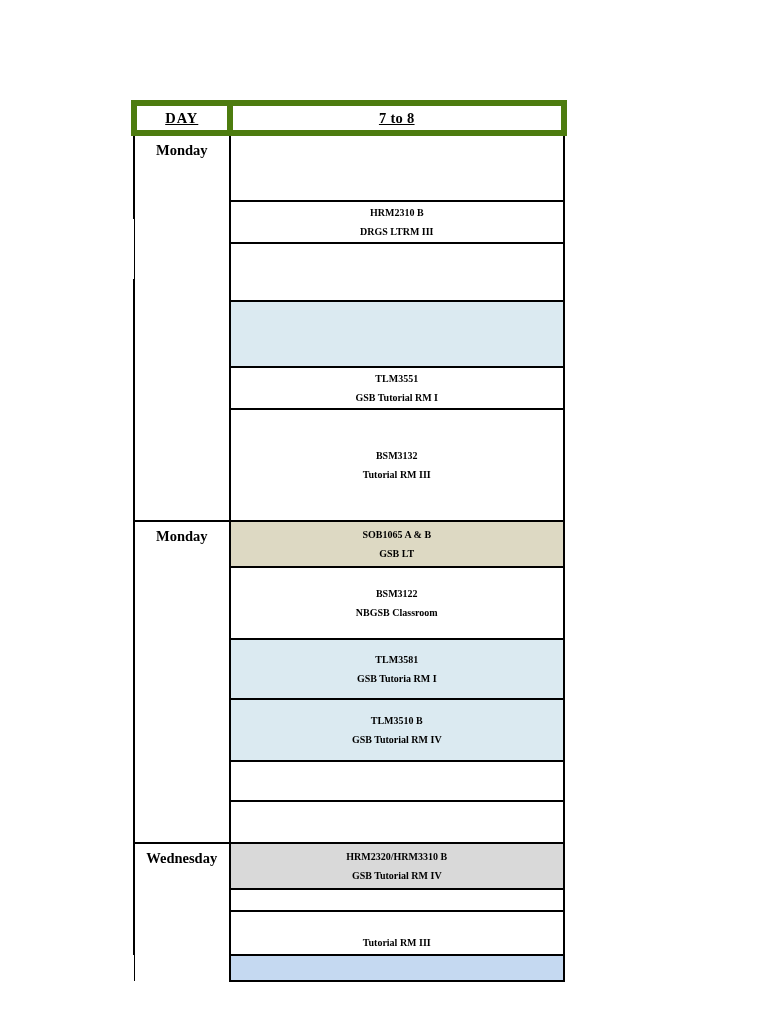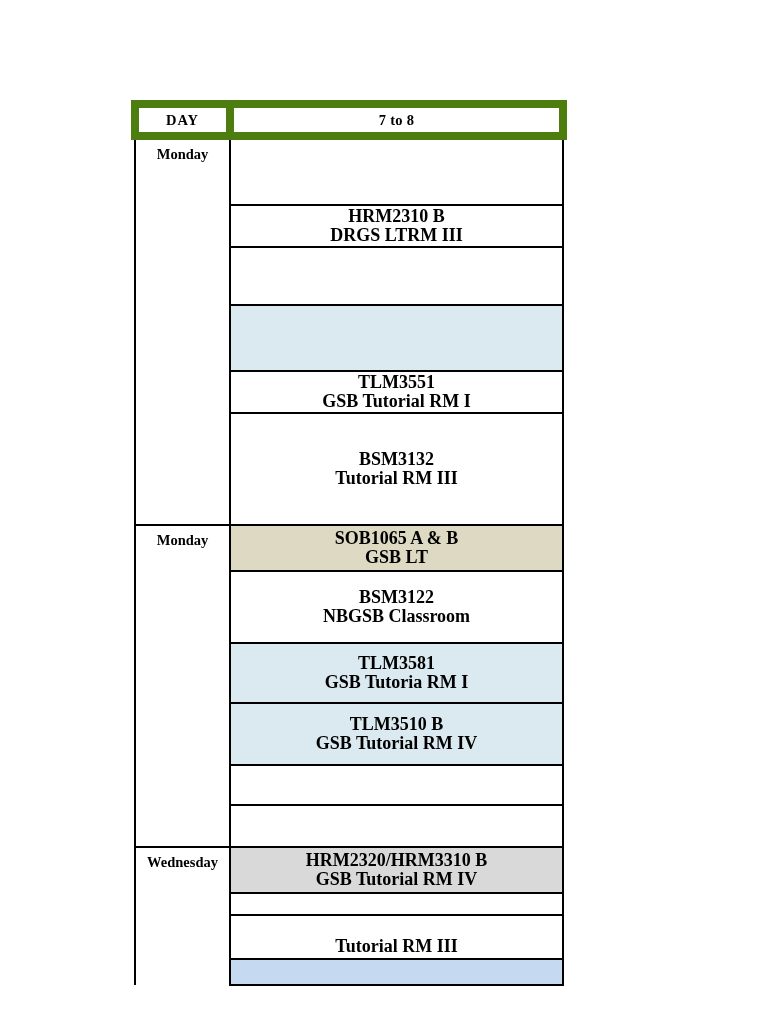--- a/index.html
+++ b/index.html
@@ -38,23 +38,24 @@
   .col-day   { width: 96px; }
   .col-slot  { width: 340px; }
 
   
   .hdr-cell {
     height: 24px;
     text-align: center;
     font-weight: bold;
     font-size: 14.5px;
     letter-spacing: .3px;
-    border: 8px solid #4d7c0f;
+    border: 6px solid #4d7c0f;
     background: #ffffff;
     padding: 0;
+    text-decoration: underline;
   }
   .hdr-cell.day-hdr { letter-spacing: 1px; }
 
   
   .day-cell {
     vertical-align: top;
     text-align: center;
     font-weight: bold;
     font-size: 14.5px;
     background: #ffffff;
@@ -62,21 +63,21 @@
     border-left: 2px solid #000;
     border-right: 2px solid #000;
     border-top: 2px solid #000;
     border-bottom: 0;
   }
 
   
   .slot-cell {
     text-align: center;
     font-weight: bold;
-    font-size: 18px;
+    font-size: 10px;
     line-height: 19px;
     background: #ffffff;
     border: 2px solid #000;
     border-top-width: 2px;
     padding: 0;
     vertical-align: middle;
   }
   .slot-cell .l1,
   .slot-cell .l2 {
     display: block;

